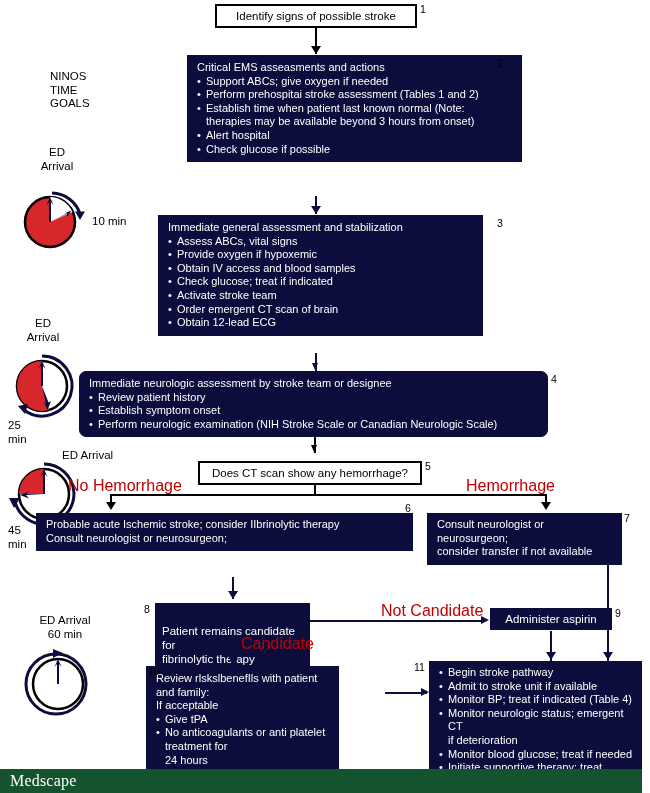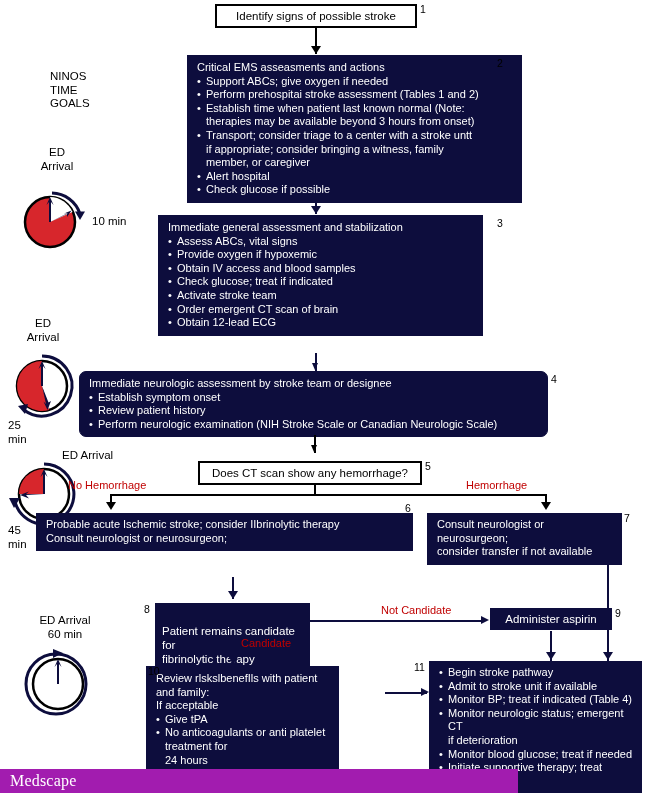--- a/index.html
+++ b/index.html
@@ -87,35 +87,35 @@
     font-size:11.5px;
     line-height:13.5px;
     color:#000000;
     text-align:center;
   }
   .ltext.lft { text-align:left; }
 
   
   .redlbl {
     position:absolute;
-    font-size:11px;
+    font-size:16px;
     color:#c00000;
     line-height:13px;
     white-space:nowrap;
   }
 
   
   .clock { position:absolute; }
   .clock svg { display:block; }
 
   
   #footer {
     position:absolute; left:0; bottom:0;
-    width:518px; height:24px;
-    background:#a21caf;
+    width:642px; height:24px;
+    background:#14532d;
   }
   #footer .wm {
     position:absolute; left:10px; top:3px;
     font-family:"Liberation Serif", serif;
     font-size:16px;
     color:#ffffff;
     letter-spacing:0.2px;
   }
 </style>
 </head>
@@ -195,23 +195,20 @@
   <div class="vline-k" style="left:315px; top:27px; height:27px;"></div>
   <div class="arrow-d k" style="left:311px; top:46px;"></div>
 
   <div class="node box-dark" style="left:158px; top:55px; width:335px;margin-left:29px;">
     <span class="hd">Critical EMS asseasments and actions</span>
     <ul class="bl">
       <li>Support ABCs; give oxygen if needed</li>
       <li>Perform prehospitai stroke assessment (Tables 1 and 2)</li>
       <li style="white-space:pre-line">Establish time when patient last known normal (Note:
 therapies may be available beyond 3 hours from onset)</li>
-      <li style="white-space:pre-line">Transport; consider triage to a center with a stroke untt
-if appropriate; consider bringing a witness, family
-member, or caregiver</li>
       <li>Alert hospital</li>
       <li>Check glucose if possible</li>
     </ul>
   </div>
   <div class="num" style="left:497px; top:58px;">2</div>
 
   <div class="vline" style="left:315px; top:196px; height:18px;"></div>
   <div class="arrow-d" style="left:311px; top:206px;"></div>
 
   <div class="node box-dark" style="left:158px; top:215px; width:325px;">
@@ -227,22 +224,22 @@
     </ul>
   </div>
   <div class="num" style="left:497px; top:218px;">3</div>
 
   <div class="vline" style="left:315px; top:353px; height:18px;"></div>
   <div class="arrow-d thin" style="left:312px; top:363px;"></div>
 
   <div class="node box-dark" style="left:79px; top:371px; width:469px;border-radius:7px;">
     <span class="hd">Immediate neurologic assessment by stroke team or designee</span>
     <ul class="bl">
+      <li>Review patient history</li>
       <li>Establish symptom onset</li>
-      <li>Review patient history</li>
       <li>Perform neurologic examination (NIH Stroke Scale or Canadian Neurologic Scale)</li>
     </ul>
   </div>
   <div class="num" style="left:551px; top:374px;">4</div>
 
   <div class="vline-k" style="left:314px; top:435px; height:18px;"></div>
   <div class="arrow-d k thin" style="left:311px; top:445px;"></div>
 
   <div class="node box-light" style="left:198px; top:461px; width:224px;">
     <span class="hd">Does CT scan show any hemorrhage?</span>

